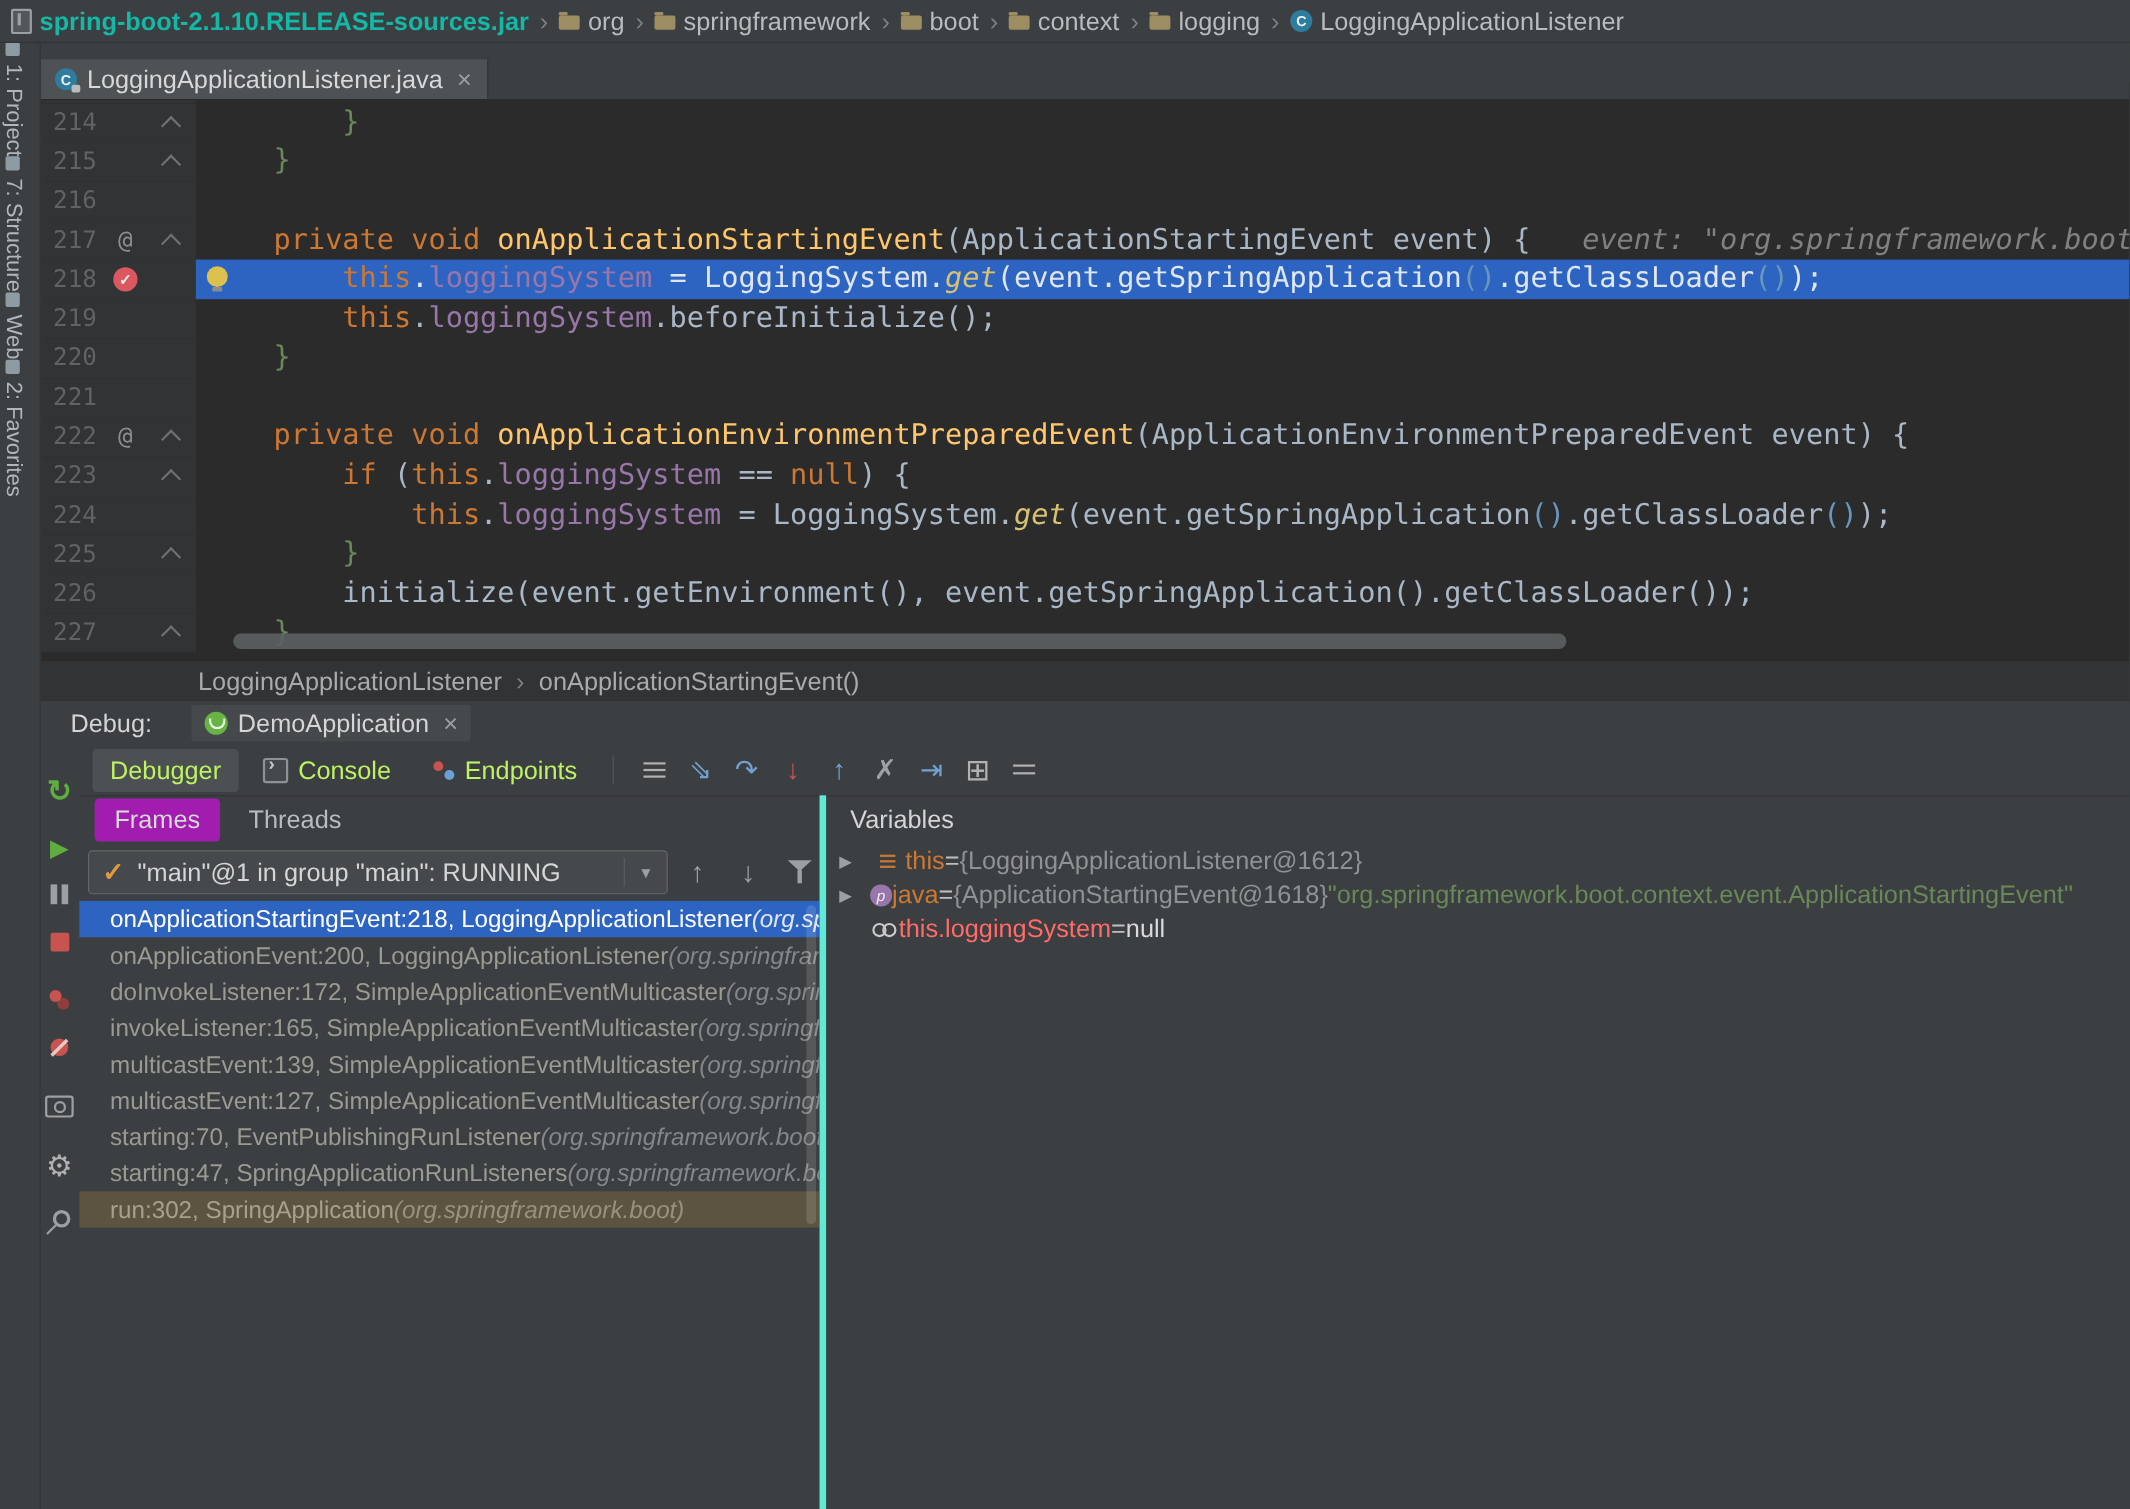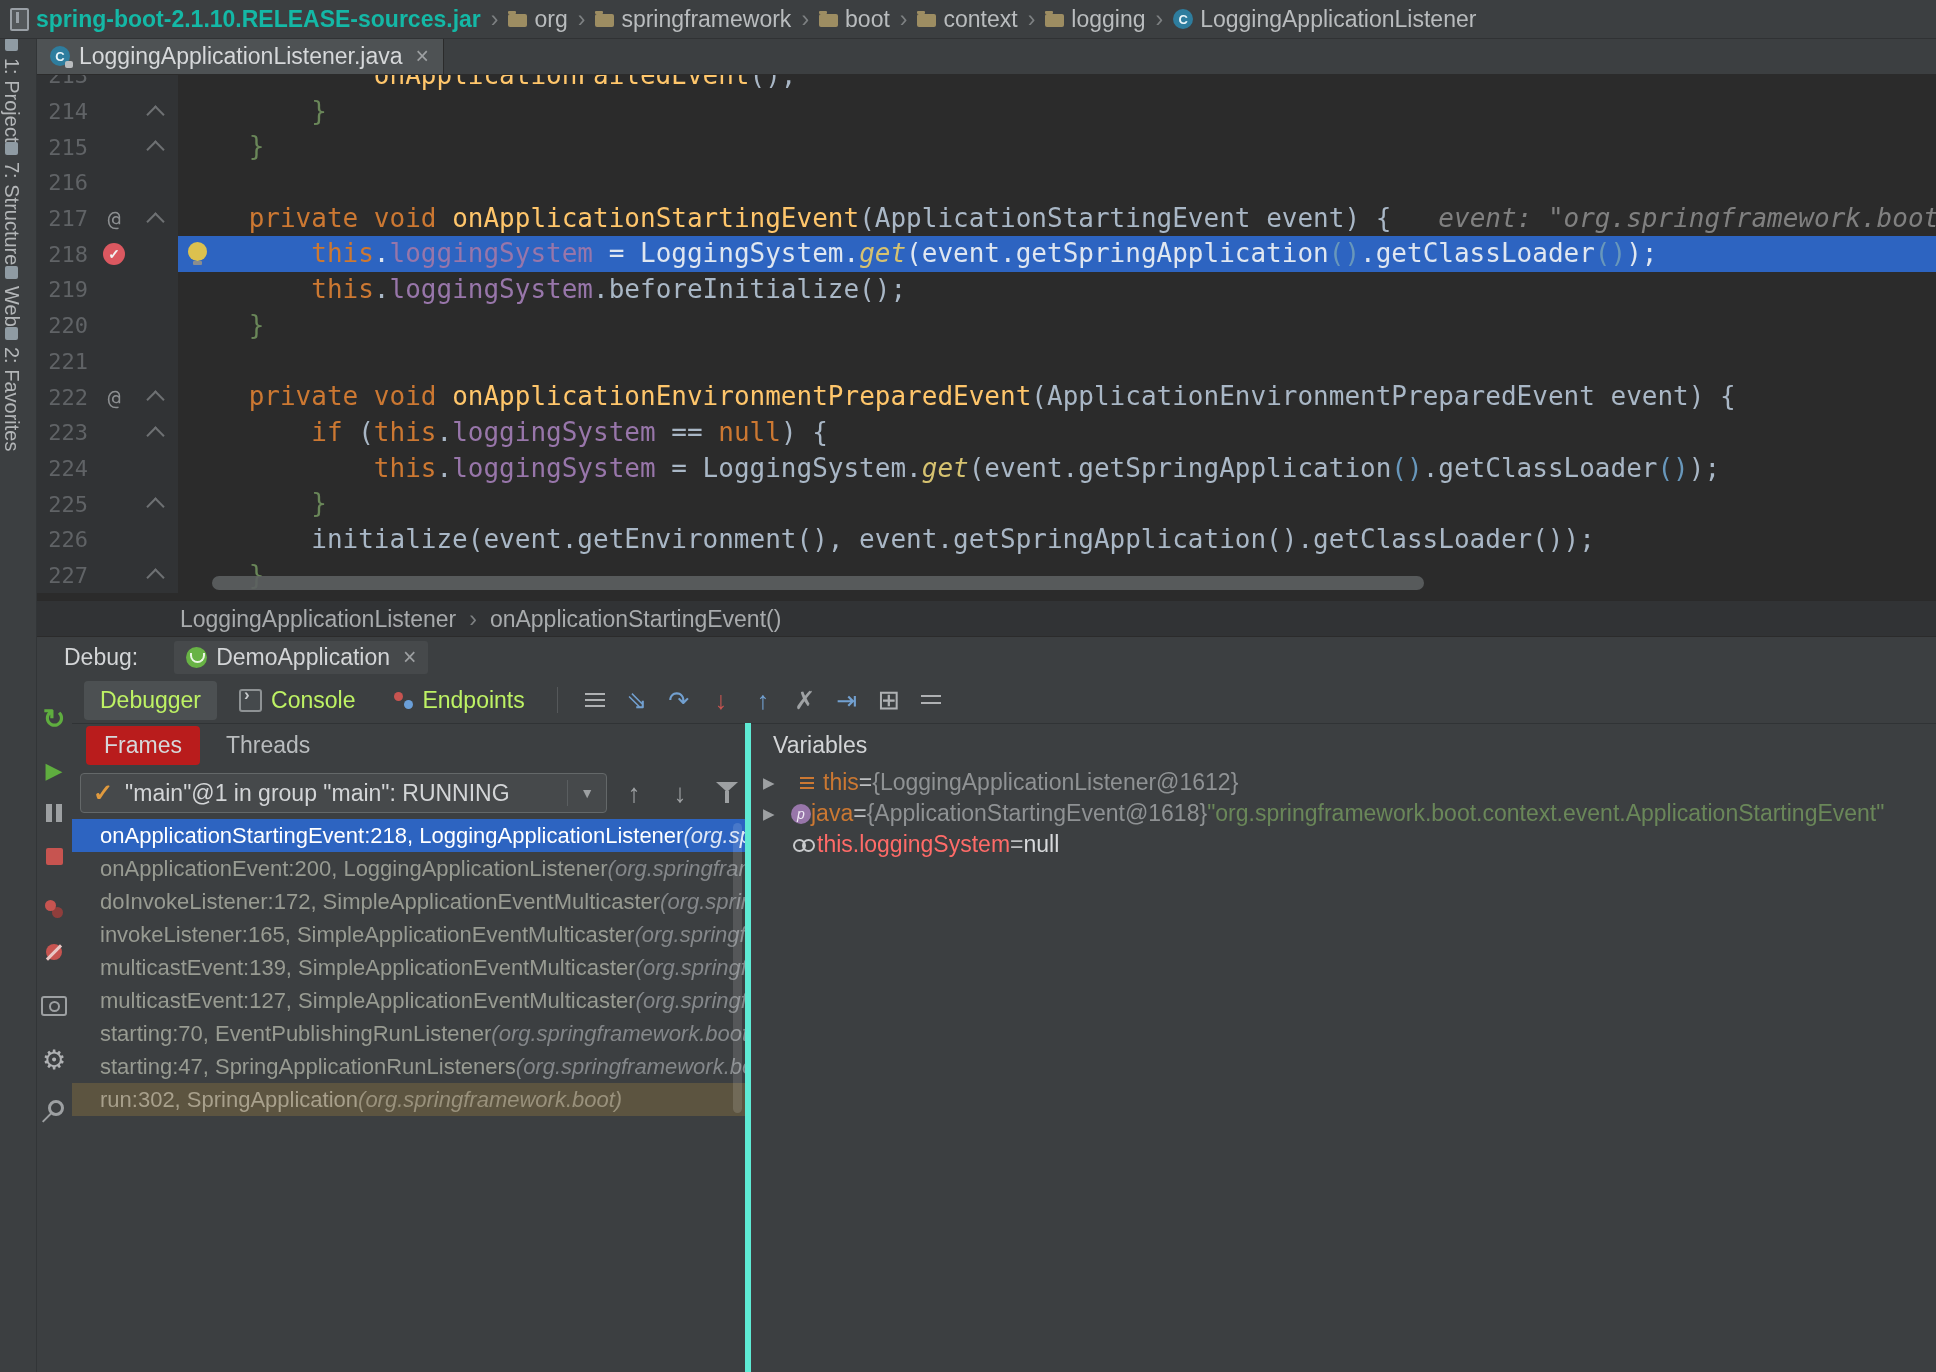--- a/index.html
+++ b/index.html
@@ -26,21 +26,21 @@
   .jar-file-icon{width:15px;height:19px;border:2px solid #9aa0a6;border-radius:2px;background:#53575a;position:relative;}
   .jar-file-icon::before{content:"";position:absolute;left:4px;top:2px;width:3px;height:11px;background:#9aa0a6;}
 
   
   .strip{position:absolute;left:0;top:38px;width:36px;bottom:0;background:#3c3f41;
     border-right:1px solid #323537;z-index:8;}
   .strip-label{writing-mode:vertical-rl;font-size:20px;color:#b3b6b8;display:flex;align-items:center;gap:7px;}
   .strip-label::before{content:"";width:13px;height:13px;background:#8f9ba3;border-radius:2px;}
 
   
-  .tabbar{position:absolute;top:38px;left:36px;right:0;height:36px;background:#3c3f41;
+  .tabbar{position:absolute;top:54px;left:36px;right:0;height:36px;background:#3c3f41;
     border-bottom:1px solid #2b2b2b;display:flex;z-index:7;}
   .etab{display:flex;align-items:center;gap:9px;padding:0 14px;background:#4e5254;
     color:#d6d8da;font-size:23px;border-right:1px solid #2b2b2b;}
   .tab-close{color:#9da0a2;font-size:23px;margin-left:4px;cursor:default;}
 
   
   .editor{position:absolute;top:74px;left:36px;right:0;height:526px;background:#2b2b2b;overflow:hidden;}
   #code-lines{position:absolute;top:-16px;left:0;right:0;}
   .code-row{display:flex;height:35.7px;flex:none;align-items:stretch;}
   .gutter{width:142px;flex:none;background:#313335;display:flex;align-items:center;}
@@ -122,21 +122,21 @@
   .settings-icon::before{content:"⚙";font-size:27px;}
   .pin-icon::before{content:"";display:block;width:10px;height:10px;border:3px solid #9da0a2;
     border-radius:50%;transform:translate(2px,-4px);}
   .pin-icon::after{content:"";position:absolute;width:2px;height:12px;background:#9da0a2;
     transform:rotate(45deg) translate(-1px,9px);}
 
   
   .frames{position:absolute;left:36px;top:86px;width:673px;bottom:0;border-right:1px solid #2b2b2b;overflow:hidden;}
   .frames-tabs{height:44px;display:flex;align-items:center;padding-left:14px;gap:8px;}
   .ftab{padding:6px 18px;font-size:23px;color:#b9bcbe;border-radius:4px;}
-  .ftab.sel{background:#b91c1c;color:#d6d8da;}
+  .ftab.sel{background:#a21caf;color:#d6d8da;}
   .thread-row{height:52px;display:flex;align-items:center;padding-left:8px;gap:8px;}
   .thread-combo{width:528px;height:38px;background:#46494b;border:1px solid #646869;border-radius:4px;
     display:flex;align-items:center;padding:0 12px;gap:12px;font-size:23px;color:#d3d5d7;white-space:nowrap;overflow:hidden;}
   .check-icon::before{content:"✓";color:#e09a3e;font-weight:bold;font-size:24px;}
   .combo-caret{margin-left:auto;color:#9da0a2;border-left:1px solid #5a5e60;padding-left:12px;
     height:26px;display:flex;align-items:center;}
   .combo-caret::before{content:"▼";font-size:14px;}
   .arrow-ic{width:40px;text-align:center;font-size:26px;color:#9da0a2;}
   .arrow-ic.up::before{content:"↑";}
   .arrow-ic.down::before{content:"↓";}

